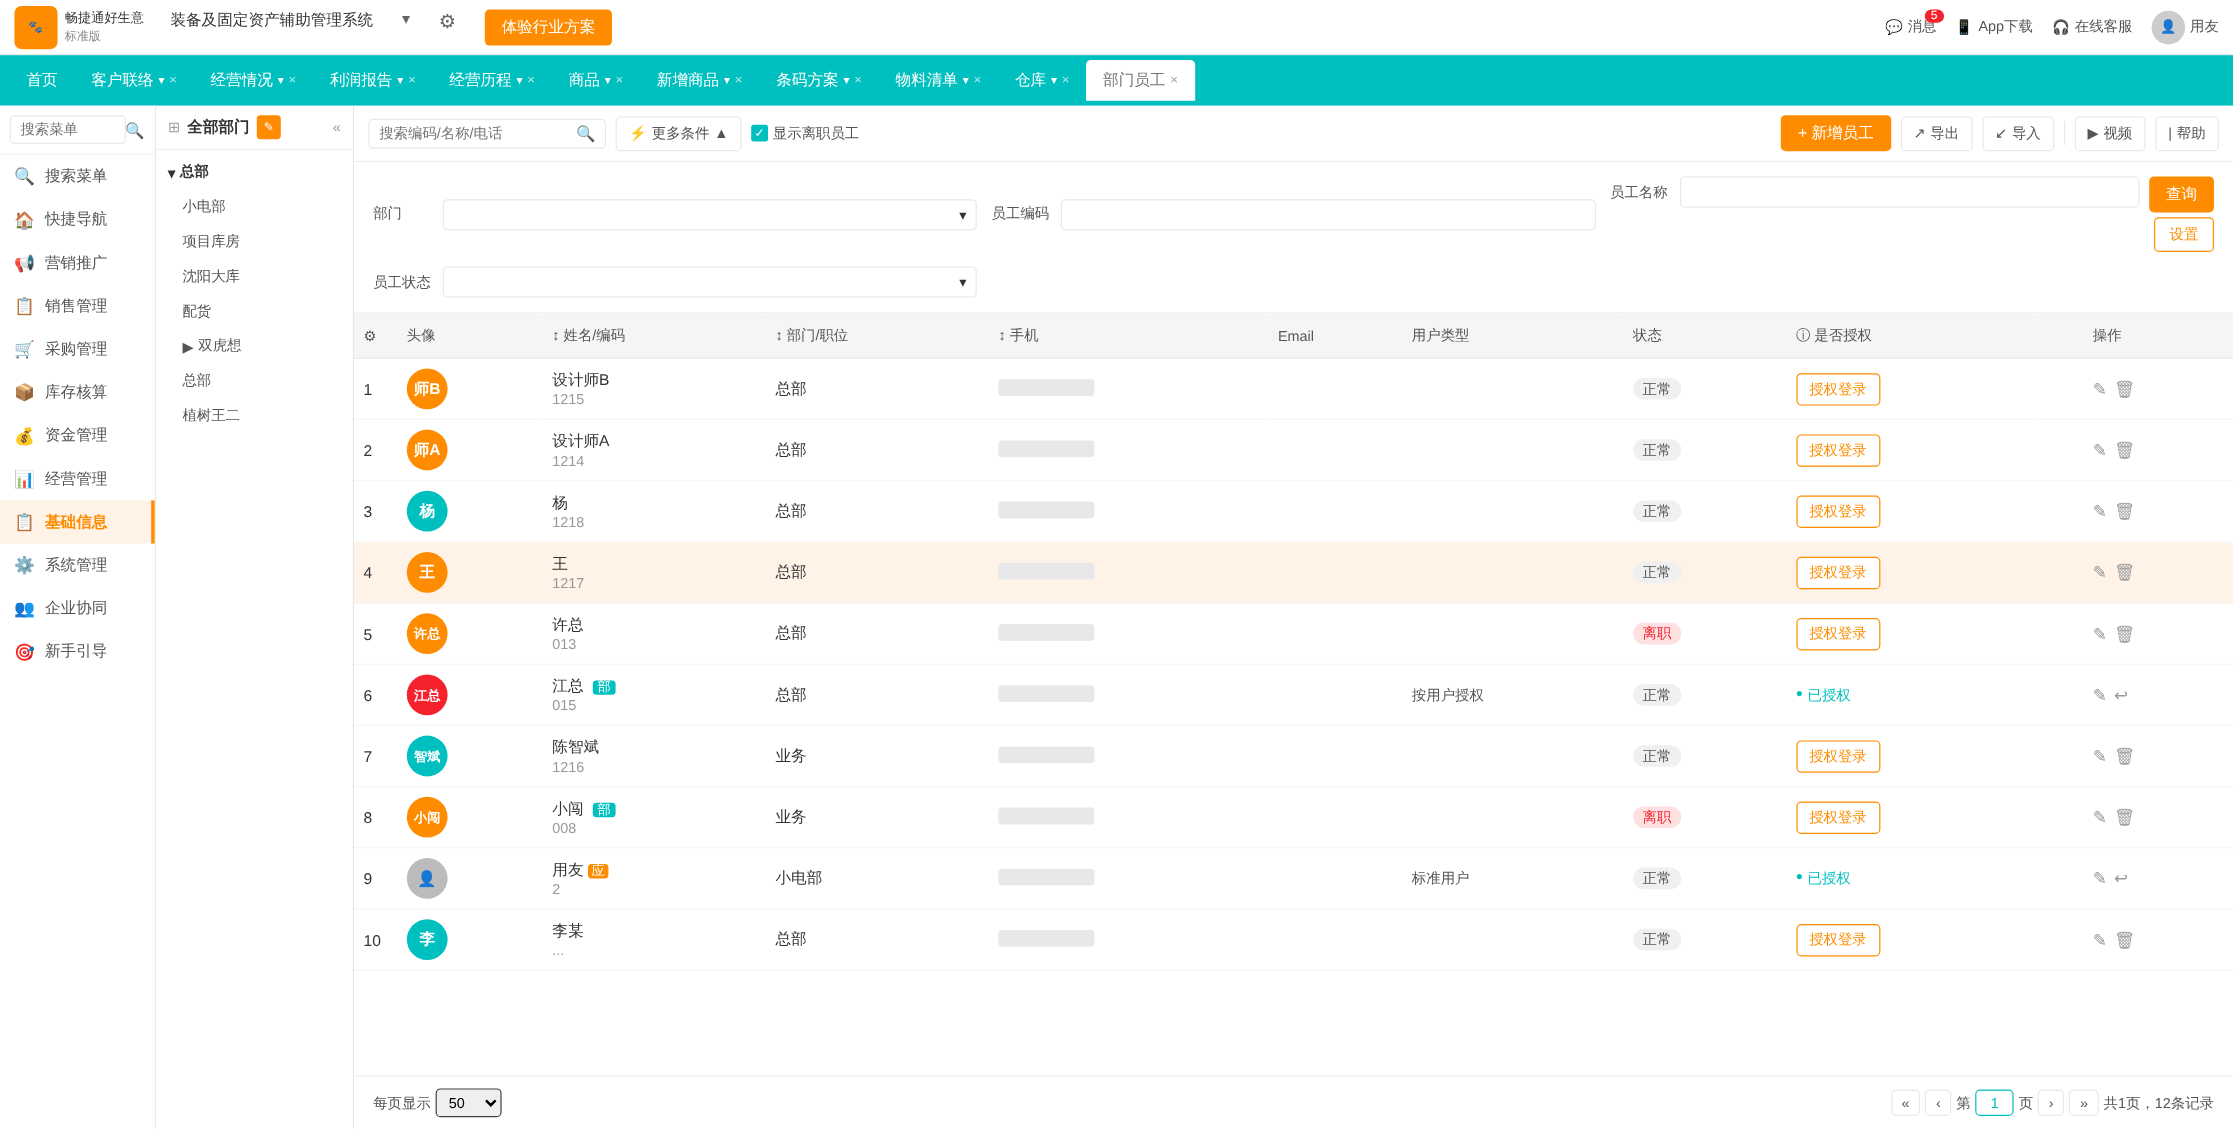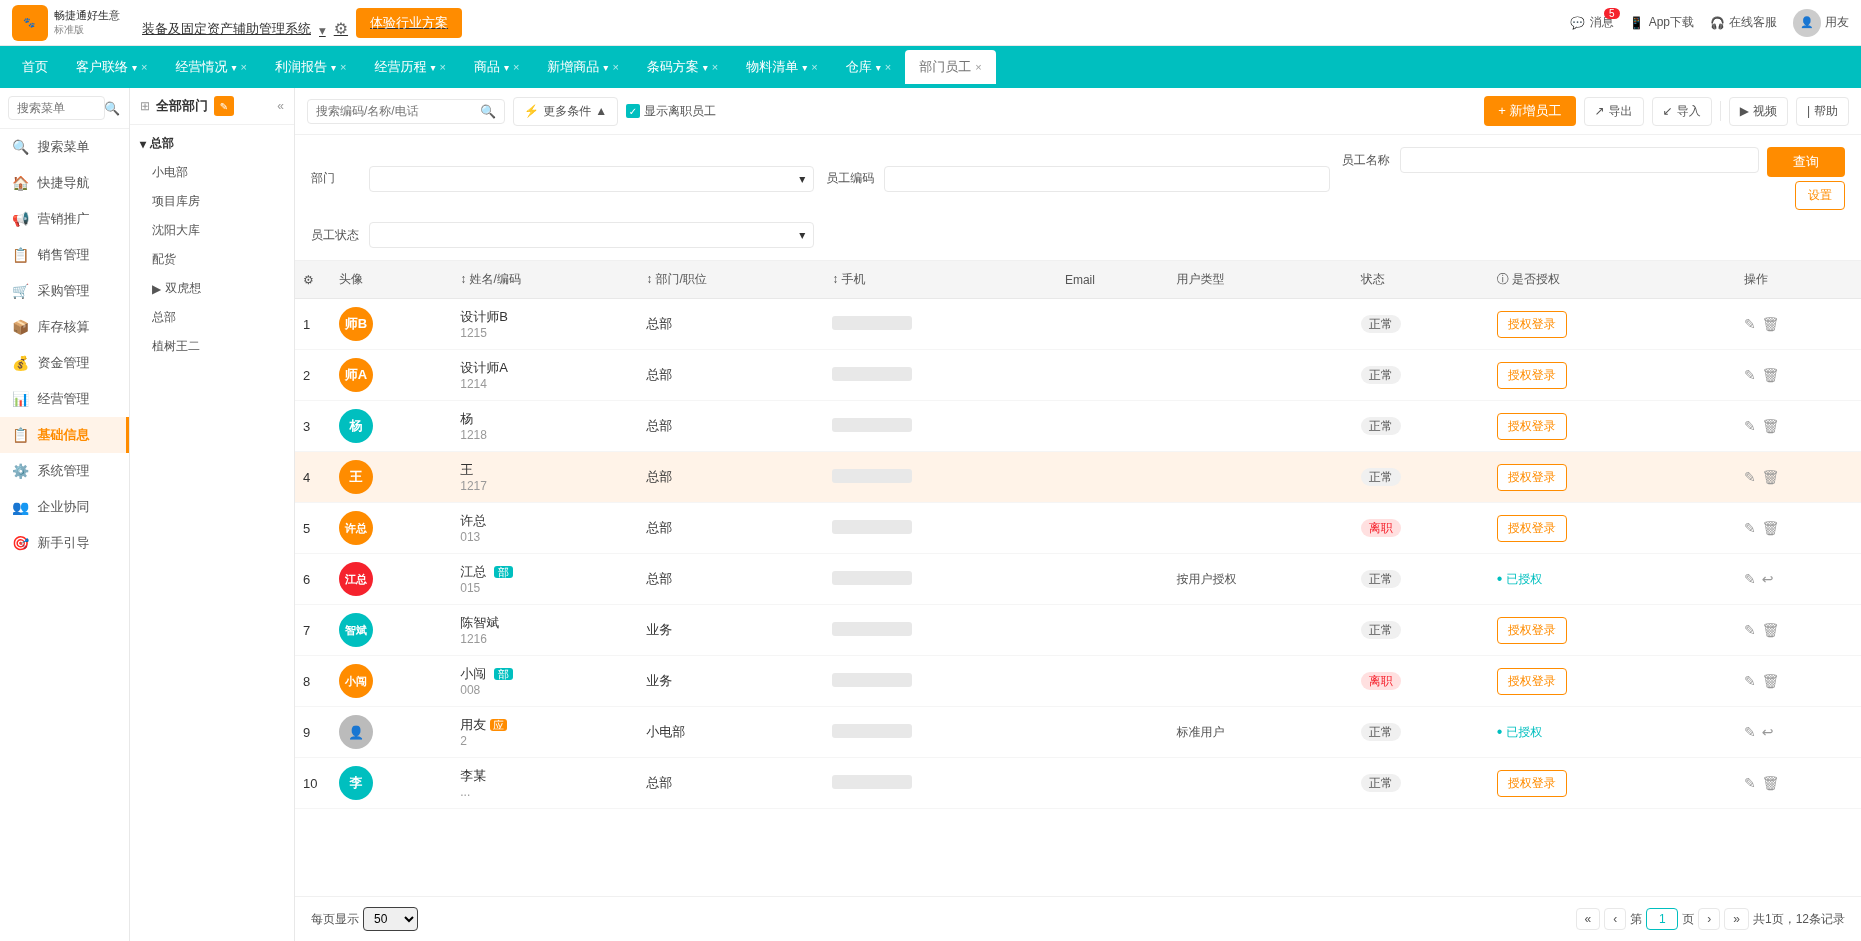--- a/index.html
+++ b/index.html
@@ -4,21 +4,21 @@
   <style>
     * { box-sizing: border-box; margin: 0; padding: 0; }
     body { font-family: 'Microsoft YaHei', Arial, sans-serif; font-size: 13px; background: #f5f5f5; color: #333; overflow: hidden; height: 941px; display: flex; flex-direction: column; }
 
     
     .top-bar { height: 46px; background: #fff; display: flex; align-items: center; padding: 0 12px; border-bottom: 1px solid #e8e8e8; flex-shrink: 0; }
     .logo-area { display: flex; align-items: center; gap: 6px; width: 130px; }
     .logo-icon { width: 36px; height: 36px; background: #ff8c00; border-radius: 6px; display: flex; align-items: center; justify-content: center; color: white; font-size: 10px; font-weight: bold; flex-shrink: 0; }
     .logo-text { font-size: 11px; color: #333; line-height: 1.3; }
     .logo-tag { font-size: 10px; color: #888; }
-    .system-title { flex: 1; display: flex; align-items: flex-end; gap: 8px; text-decoration: underline; }
+    .system-title { flex: 1; display: flex; align-items: flex-start; gap: 24px; }
     .dropdown-btn { background: none; border: none; cursor: pointer; color: #666; }
     .settings-btn { background: none; border: none; cursor: pointer; color: #666; font-size: 16px; }
     .trial-btn { background: #ff8c00; color: white; border: none; border-radius: 4px; padding: 6px 14px; font-size: 13px; cursor: pointer; }
     .top-right { display: flex; align-items: center; gap: 16px; margin-left: auto; }
     .top-right-item { display: flex; align-items: center; gap: 4px; font-size: 12px; color: #555; cursor: pointer; position: relative; }
     .badge { background: #f5222d; color: white; border-radius: 10px; font-size: 10px; padding: 0 4px; min-width: 16px; text-align: center; position: absolute; top: -6px; right: -6px; }
     .user-avatar { width: 28px; height: 28px; border-radius: 50%; background: #ccc; display: flex; align-items: center; justify-content: center; font-size: 11px; color: #666; }
 
     
     .nav-tabs { height: 42px; background: #00bfbf; display: flex; align-items: center; padding: 0 8px; flex-shrink: 0; overflow-x: auto; }
@@ -66,21 +66,21 @@
     .add-btn { margin-left: auto; background: #ff8c00; color: white; border: none; border-radius: 4px; padding: 6px 14px; font-size: 13px; cursor: pointer; display: flex; align-items: center; gap: 4px; }
     .action-btn { display: flex; align-items: center; gap: 4px; padding: 5px 10px; border: 1px solid #e8e8e8; border-radius: 4px; cursor: pointer; font-size: 12px; color: #555; }
     .divider-v { width: 1px; height: 20px; background: #e8e8e8; }
 
     
     .filter-form { background: white; border-bottom: 1px solid #f0f0f0; padding: 12px 16px; display: grid; grid-template-columns: 1fr 1fr 1fr; gap: 12px; flex-shrink: 0; }
     .form-row { display: flex; align-items: center; gap: 8px; }
     .form-label { font-size: 12px; color: #555; white-space: nowrap; min-width: 50px; }
     .form-select { flex: 1; border: 1px solid #e8e8e8; border-radius: 4px; padding: 5px 8px; font-size: 12px; display: flex; align-items: center; justify-content: space-between; cursor: pointer; }
     .form-input { flex: 1; border: 1px solid #e8e8e8; border-radius: 4px; padding: 5px 8px; font-size: 12px; outline: none; }
-    .query-btn { background: #ff8c00; color: white; border: none; border-radius: 4px; padding: 6px 26px; font-size: 13px; cursor: pointer; }
+    .query-btn { background: #ff8c00; color: white; border: none; border-radius: 4px; padding: 6px 14px; font-size: 13px; cursor: pointer; }
     .set-btn { background: white; color: #ff8c00; border: 1px solid #ff8c00; border-radius: 4px; padding: 5px 12px; font-size: 12px; cursor: pointer; }
     .form-actions { display: flex; flex-direction: column; gap: 4px; align-items: flex-end; }
 
     
     .table-container { flex: 1; overflow-y: auto; }
     table { width: 100%; border-collapse: collapse; font-size: 13px; }
     thead tr { background: #f5f5f5; border-bottom: 1px solid #e8e8e8; }
     th { padding: 10px 8px; text-align: left; font-weight: normal; color: #555; font-size: 12px; white-space: nowrap; }
     td { padding: 8px 8px; border-bottom: 1px solid #f5f5f5; vertical-align: middle; }
     tr.highlighted { background: #fff3e8; }

